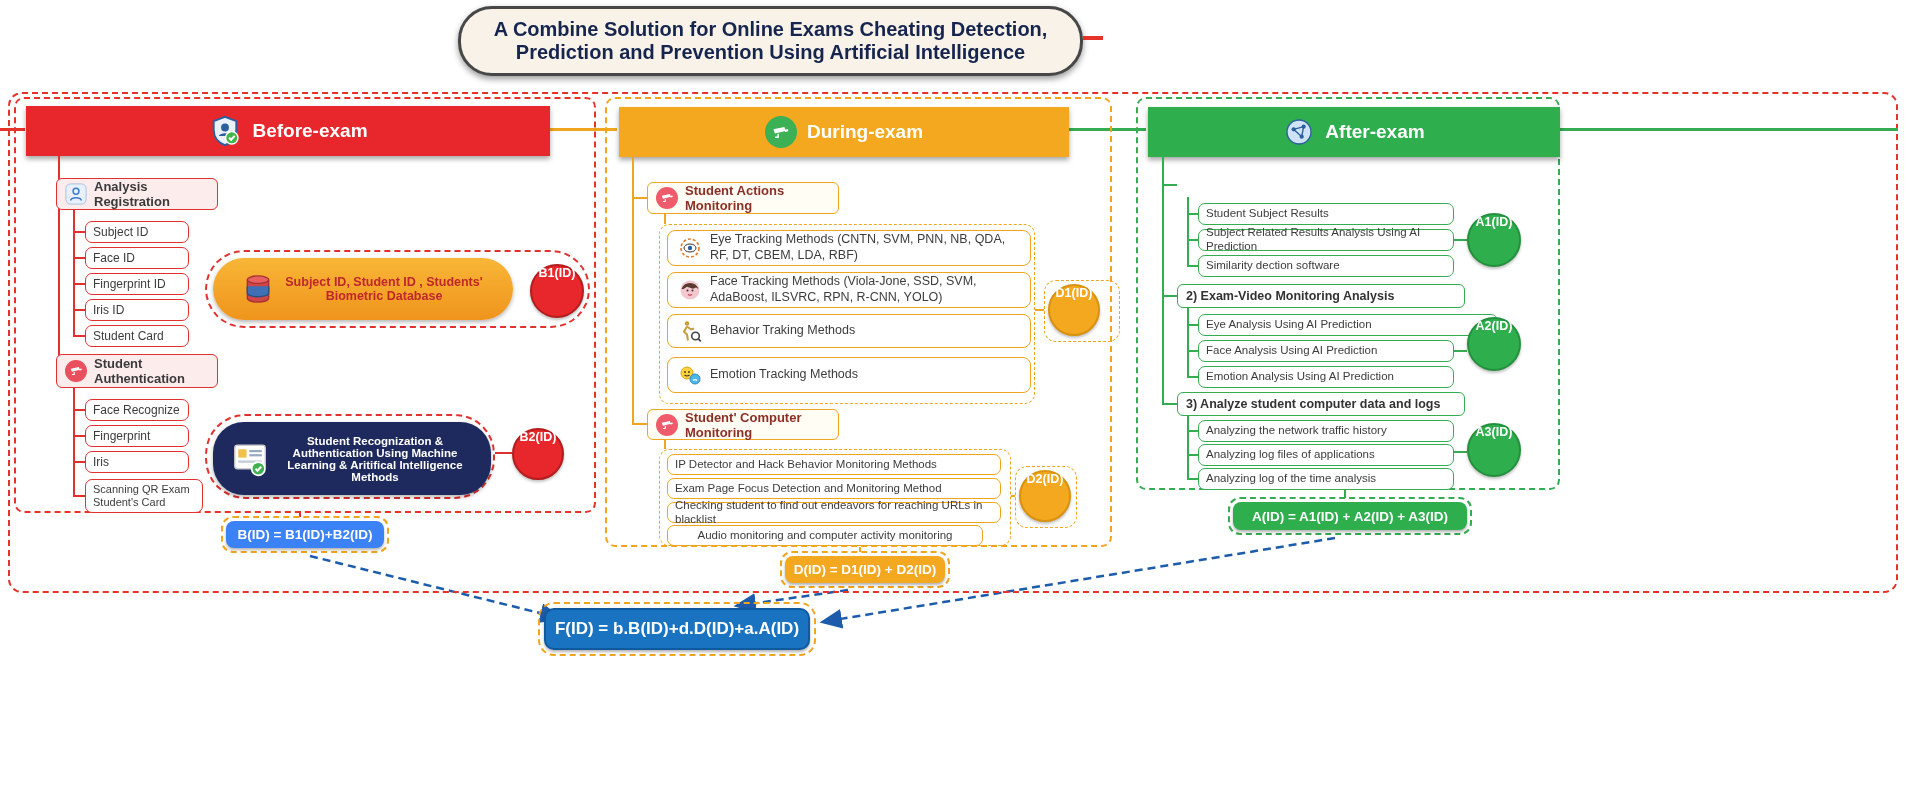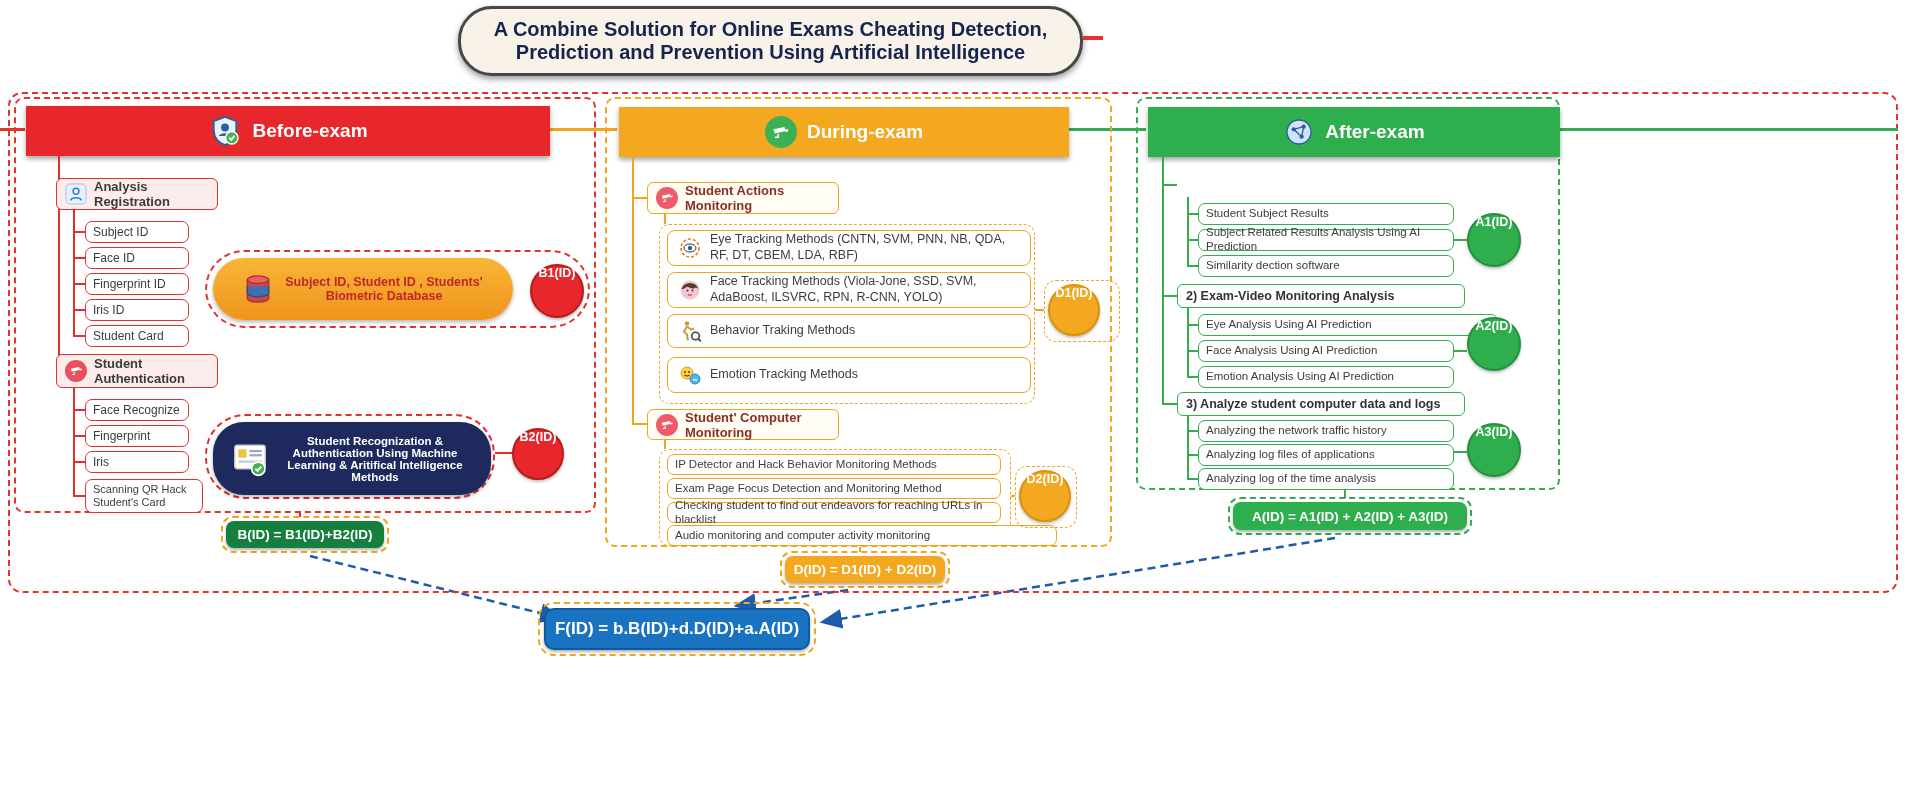--- a/index.html
+++ b/index.html
@@ -163,21 +163,21 @@
     <div class="ibox red" style="left:69px;top:300px;width:104px;height:22px;">
         <span>Face Recognize</span>
       </div>
     <div class="ibox red" style="left:69px;top:326px;width:104px;height:22px;">
         <span>Fingerprint</span>
       </div>
     <div class="ibox red" style="left:69px;top:352px;width:104px;height:22px;">
         <span>Iris</span>
       </div>
     <div class="ibox red" style="left:69px;top:380px;width:118px;height:34px;font-size:11px;">
-        <span>Scanning QR Hack Student's Card</span>
+        <span>Scanning QR Exam Student's Card</span>
       </div>
 
     <div class="dwrap" style="left:189px;top:315px;width:290px;height:85px;">
       <div class="pill pill-navy" style="left:6px;top:6px;width:278px;height:73px;">
         <span class="cico">
           <svg viewBox="0 0 26 26" width="36" height="36">
             <rect x="2" y="3" width="22" height="17" rx="2" fill="#fff" stroke="#ccc"></rect>
             <rect x="4.5" y="6" width="6" height="6" fill="#f0c24a"></rect>
             <rect x="12.5" y="6.5" width="9" height="1.6" fill="#9aa7c0"></rect>
             <rect x="12.5" y="9.5" width="9" height="1.6" fill="#9aa7c0"></rect>
@@ -295,21 +295,21 @@
     <div class="inner-dash" style="left:52px;top:350px;width:352px;height:97px;"></div>
     <div class="ibox yellow" style="left:60px;top:355px;width:334px;height:21px;">
         <span>IP Detector and Hack Behavior Monitoring Methods</span>
       </div>
     <div class="ibox yellow" style="left:60px;top:379px;width:334px;height:21px;">
         <span>Exam Page Focus Detection and Monitoring Method</span>
       </div>
     <div class="ibox yellow" style="left:60px;top:403px;width:334px;height:21px;">
         <span>Checking student to find out endeavors for reaching URLs in blacklist</span>
       </div>
-    <div class="ibox yellow" style="left:60px;top:426px;width:390px;height:21px;">
+    <div class="ibox yellow" style="left:60px;top:426px;width:316px;height:21px;justify-content:center;">
         <span>Audio monitoring and computer activity monitoring</span>
       </div>
 
     <div class="dbox" style="left:408px;top:367px;width:62px;height:62px;">
       <div class="cbadge cb-yellow" style="left:3px;top:3px;width:52px;height:52px;">
           <span>D2(ID)</span>
         </div>
     </div>
   </div>
 
@@ -388,21 +388,21 @@
         <span>Analyzing log of the time analysis</span>
       </div>
     <div class="ln" style="left:316px;top:352px;width:13px;height:2px;background:#35ab52;"></div>
     <div class="cbadge cb-green" style="left:329px;top:324px;width:54px;height:54px;">
         <span>A3(ID)</span>
       </div>
   </div>
 
   <div class="ln" style="left:299px;top:511px;width:2px;height:6px;background:#e0312e;"></div>
   <div class="fwrap" style="left:221px;top:516px;border-color:#f0a51e;">
-    <div class="fbadge" style="width:158px;height:27px;background:#15803d;text-align:right;">
+    <div class="fbadge" style="width:158px;height:27px;background:#3b82f6;text-align:right;">
         <span>B(ID) = B1(ID)+B2(ID)</span>
       </div>
   </div>
 
   <div class="ln" style="left:859px;top:547px;width:2px;height:5px;background:#f0a51e;"></div>
   <div class="fwrap" style="left:780px;top:551px;border-color:#f0a51e;">
     <div class="fbadge" style="width:160px;height:27px;background:#f3a81f;">
         <span>D(ID) = D1(ID) + D2(ID)</span>
       </div>
   </div>

